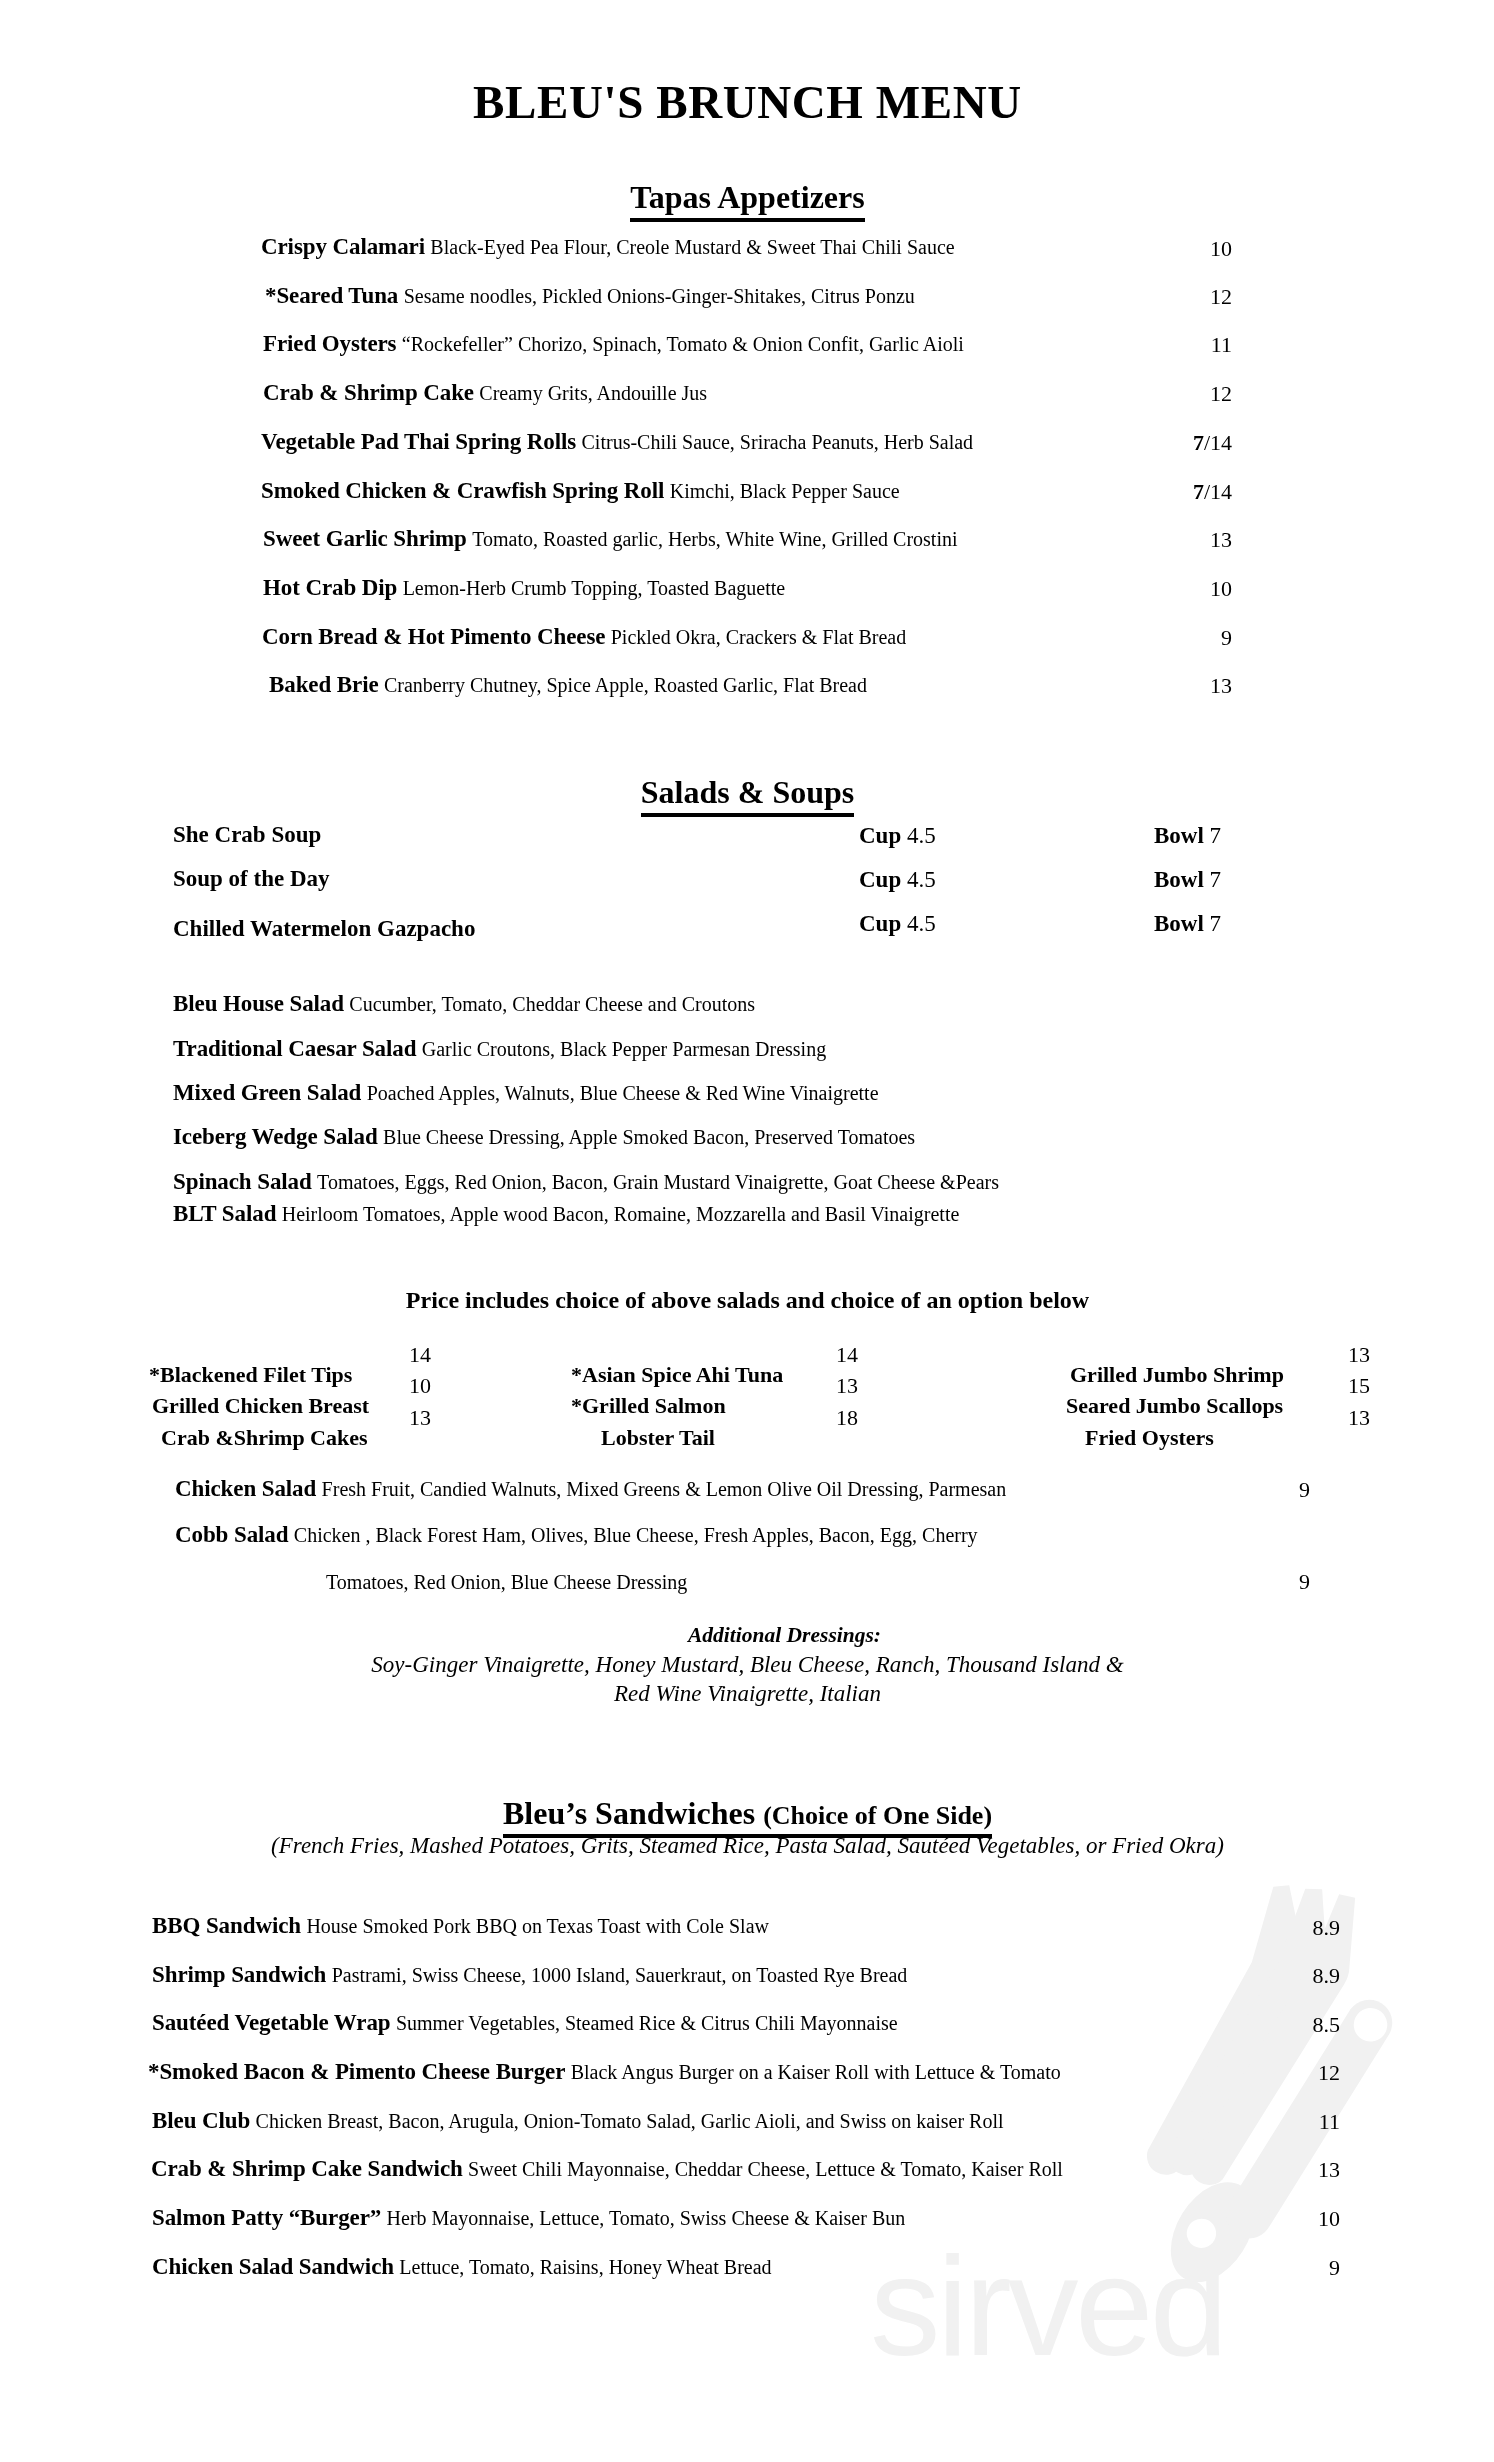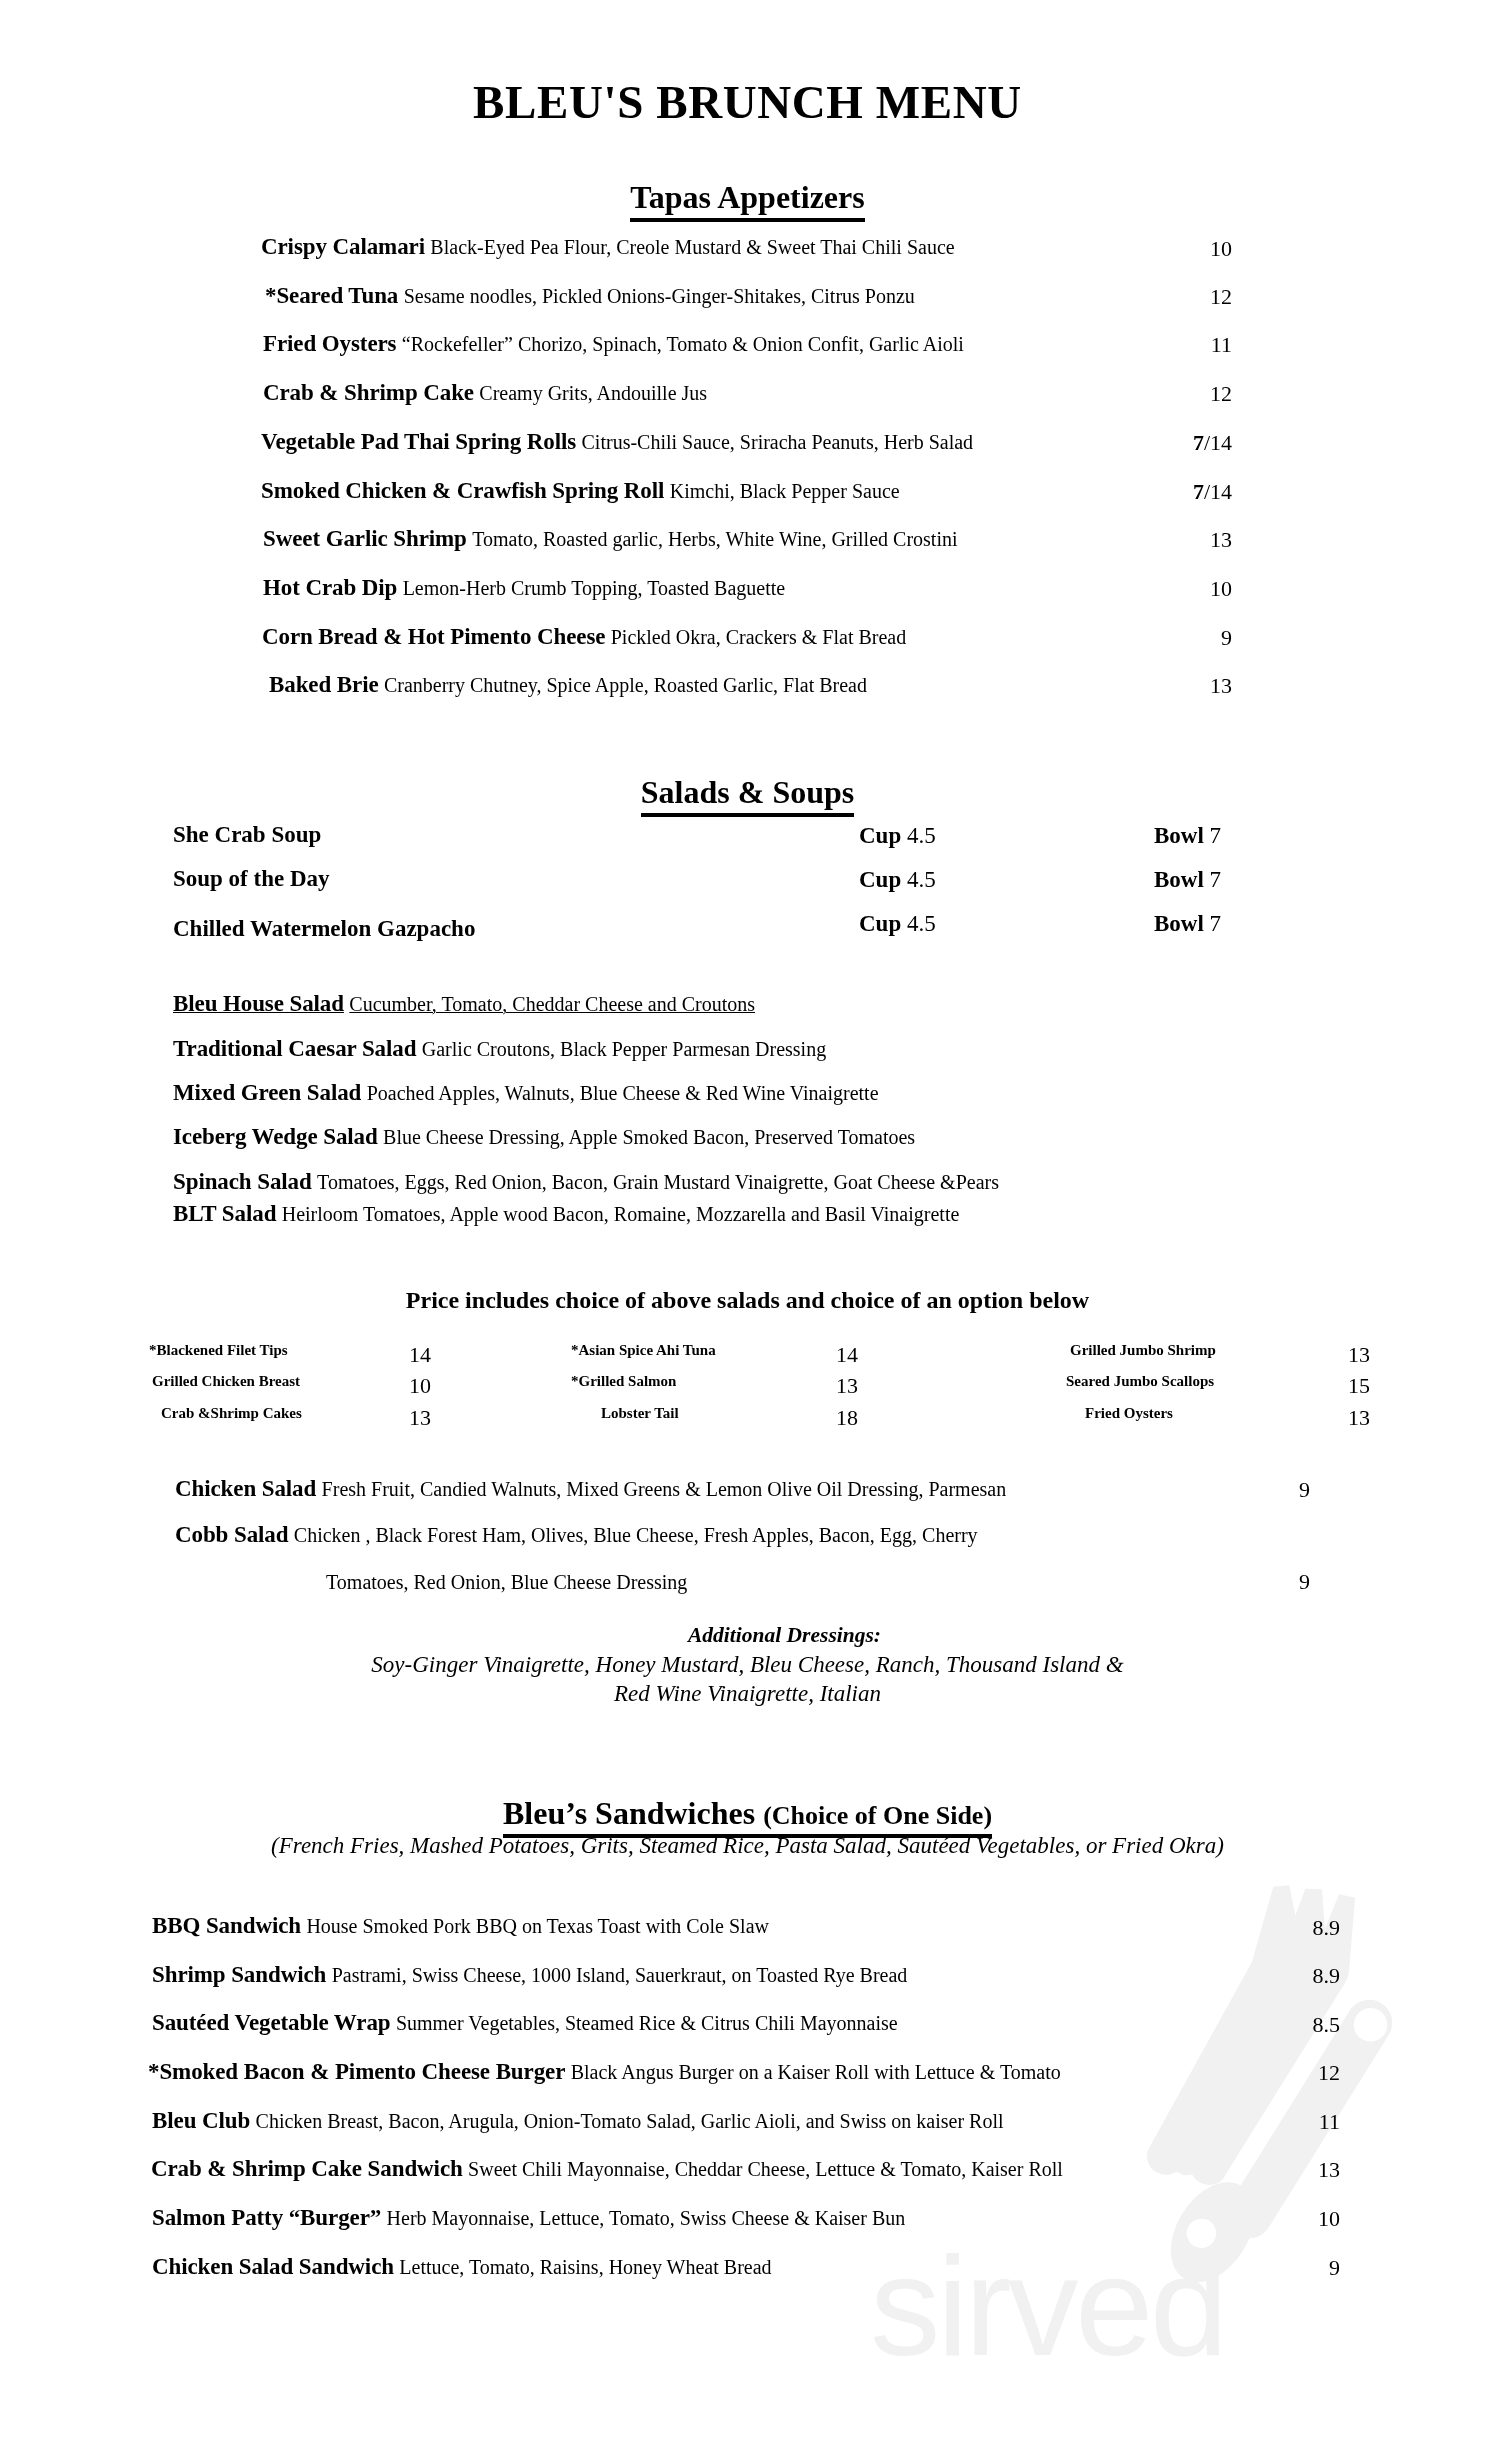--- a/index.html
+++ b/index.html
@@ -59,21 +59,21 @@
   .soup-bowl{position:absolute;font-size:23px;white-space:nowrap;}
   .soup-cup b,.soup-bowl b{font-weight:bold;}
   
   .salad{position:absolute;white-space:nowrap;font-size:0;}
   
   .opt-note{
     position:absolute;width:1495px;text-align:center;
     font-size:24px;font-weight:bold;
   }
   .opt{
-    position:absolute;font-size:15px;font-weight:bold;white-space:nowrap;
+    position:absolute;font-size:22px;font-weight:bold;white-space:nowrap;margin-top:20px;
   }
   .optp{
     position:absolute;font-size:22px;font-weight:normal;text-align:right;
   }
   
   .dress-head{
     position:absolute;width:1495px;text-align:center;
     font-size:21.5px;font-weight:bold;font-style:italic;
   }
   .dress-line{
@@ -177,21 +177,21 @@
   <div class="soup-bowl" style="left:1154px;top:823px;"><b>Bowl</b> <span>7</span></div>
 
   <div class="soup-name" style="left:173px;top:866px;">Soup of the Day</div>
   <div class="soup-cup" style="left:859px;top:867px;"><b>Cup</b> <span>4.5</span></div>
   <div class="soup-bowl" style="left:1154px;top:867px;"><b>Bowl</b> <span>7</span></div>
 
   <div class="soup-name" style="left:173px;top:910px;margin-top:6px;">Chilled Watermelon Gazpacho</div>
   <div class="soup-cup" style="left:859px;top:911px;"><b>Cup</b> <span>4.5</span></div>
   <div class="soup-bowl" style="left:1154px;top:911px;"><b>Bowl</b> <span>7</span></div>
 
-  <div class="salad" style="left:173px;top:991px;text-decoration:underline;">
+  <div class="salad" style="left:173px;top:991px;">
     <span class="nm">Bleu House Salad</span><span class="ds">Cucumber, Tomato, Cheddar Cheese and Croutons</span>
   </div>
   <div class="salad" style="left:173px;top:1036px;">
     <span class="nm">Traditional Caesar Salad</span><span class="ds">Garlic Croutons, Black Pepper Parmesan Dressing</span>
   </div>
   <div class="salad" style="left:173px;top:1080px;">
     <span class="nm">Mixed Green Salad</span><span class="ds">Poached Apples, Walnuts, Blue Cheese &amp; Red Wine Vinaigrette</span>
   </div>
   <div class="salad" style="left:173px;top:1124px;">
     <span class="nm">Iceberg Wedge Salad</span><span class="ds">Blue Cheese Dressing, Apple Smoked Bacon, Preserved Tomatoes</span>

